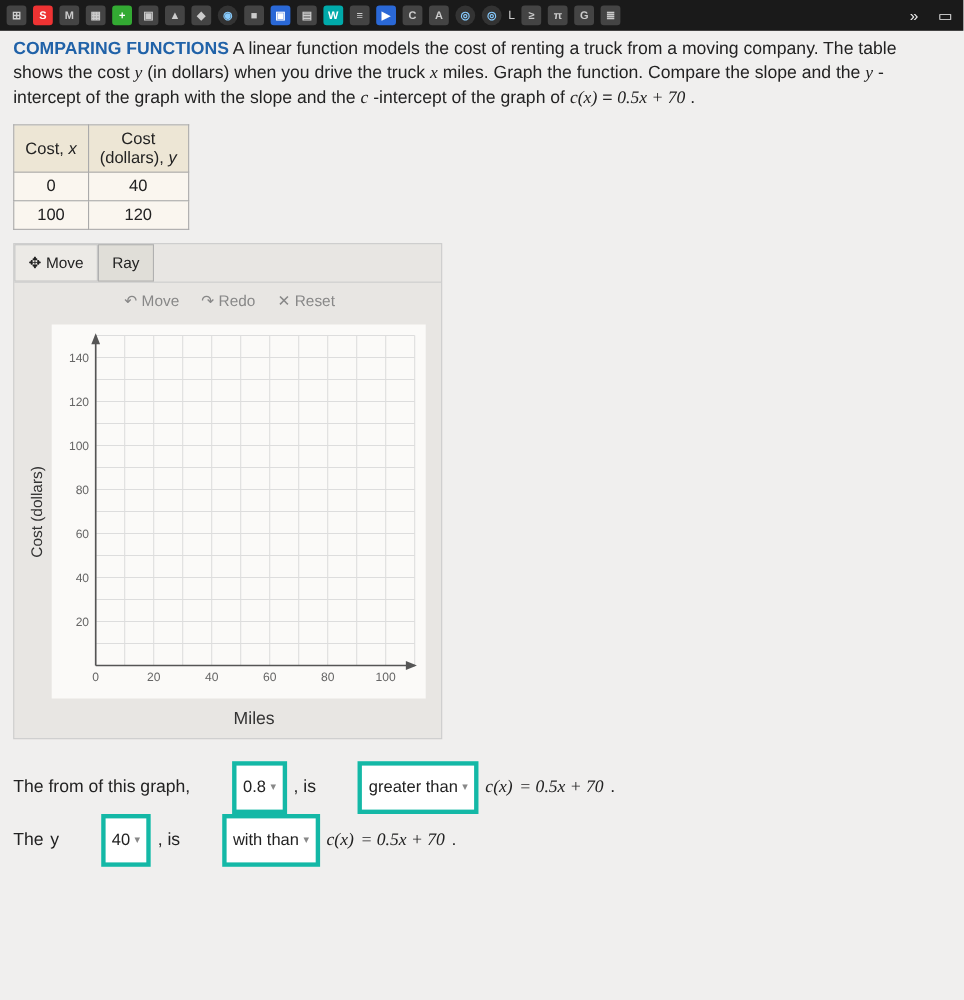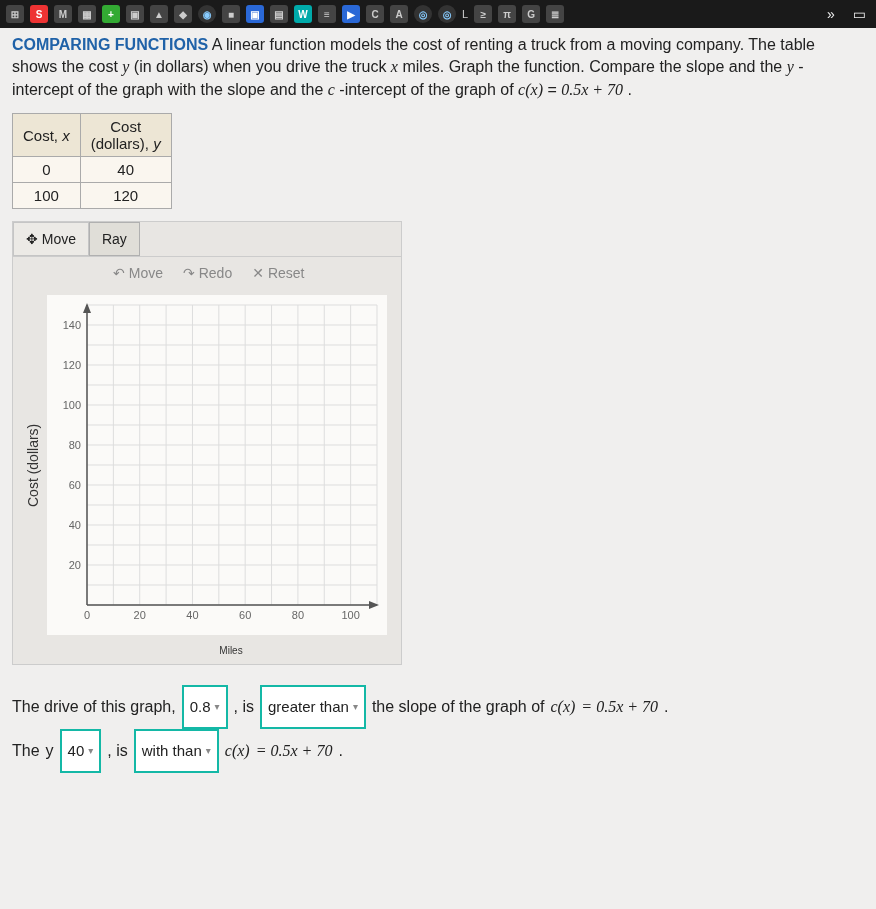--- a/index.html
+++ b/index.html
@@ -67,27 +67,27 @@
   .undo-bar { display:flex; gap:20px; padding:8px 12px 8px 100px; font-size:14px; color:#777; }
   .undo-bar .ub { display:inline-flex; align-items:center; gap:4px; color:#888; cursor:pointer; }
 
   .grid-wrap { display:flex; padding:6px 10px 6px 6px; }
   .ylabel {
     writing-mode: vertical-rl; transform: rotate(180deg);
     text-align:center; font-size:14px; padding:0 6px; color:#333;
     display:flex; align-items:center; justify-content:center;
   }
   .grid-svg { background:#fbfaf8; }
-  .xlabel { text-align:center; font-size:10px; color:#333; padding:4px 0 8px 48px; }
+  .xlabel { text-align:center; font-size:16px; color:#333; padding:4px 0 8px 48px; }
 
   .answers { margin-top:20px; font-size:16px; line-height:2.4; }
   .answers .row { display:flex; flex-wrap:wrap; align-items:center; gap:6px; }
   .selbox {
-    border:2px solid #14b8a6; background:#fff; padding:2px 6px;
-    display:inline-flex; align-items:center; gap:4px; font-size:15px;
+    border:4px solid #14b8a6; background:#fff; padding:2px 6px;
+    display:inline-flex; align-items:center; gap:4px; font-size:15px;margin-left:32px;
   }
   .selbox .caret { font-size:10px; color:#888; }
 </style>
 </head>
 <body>
 
 <div class="taskbar">
   <span class="tb-icon tb-gen">⊞</span>
   <span class="tb-icon tb-s">S</span>
   <span class="tb-icon tb-gen">M</span>
@@ -217,31 +217,30 @@
           <text x="34" y="114" text-anchor="end" font-size="11" fill="#666">100</text>
           <text x="34" y="74" text-anchor="end" font-size="11" fill="#666">120</text>
           <text x="34" y="34" text-anchor="end" font-size="11" fill="#666">140</text>
         </svg>
     </div>
     <div class="xlabel">Miles</div>
   </div>
 
   <div class="answers">
     <div class="row">
-      <span>The drive of this graph, </span>
+      <span>The from of this graph, </span>
       <span class="selbox">
         <span>0.8</span>
         <span class="caret">▾</span>
       </span>
       <span>, is </span>
       <span class="selbox">
         <span>greater than</span>
         <span class="caret">▾</span>
       </span>
-      <span> the slope of the graph of </span>
       <span class="eq">c(x)</span>
       <span class="eq"> = 0.5x + 70</span>
       <span> .</span>
     </div>
     <div class="row">
       <span>The </span>
       <span class="ital">y</span>
       <span class="selbox">
         <span>40</span>
         <span class="caret">▾</span>

